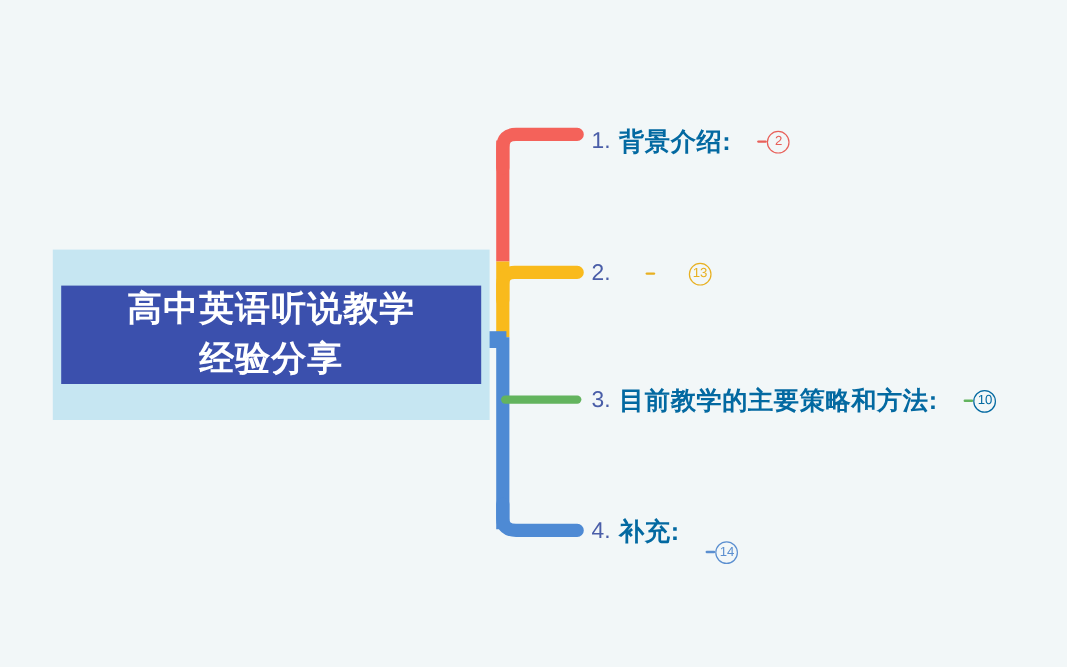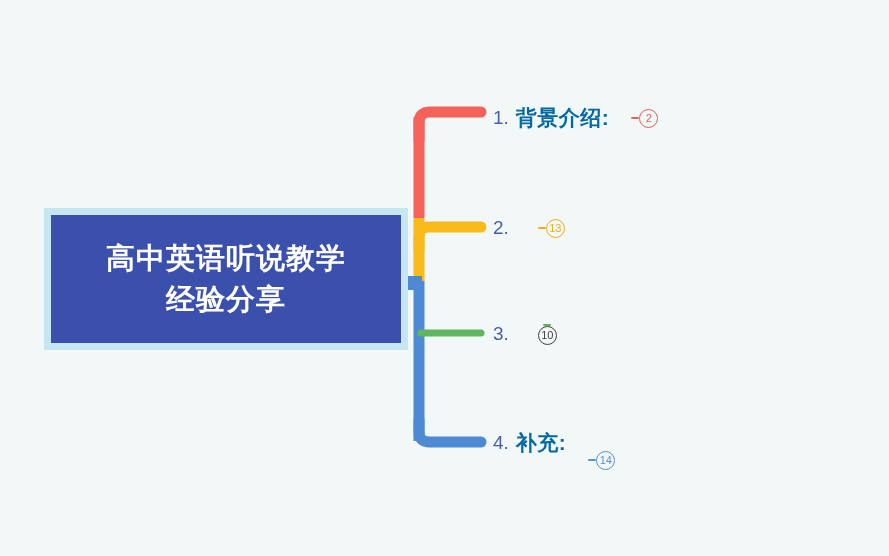--- a/index.html
+++ b/index.html
@@ -31,20 +31,21 @@
   #root-node {
     position: absolute;
     left: 44px;
     top: 208px;
     width: 364px;
     height: 142px;
     box-sizing: border-box;
     background: #c6e6f2;
     padding: 7px;
     display: flex;
+    align-items: center;
   }
   #root-node-inner {
     flex: 1 1 auto;
     background: #3b50ad;
     display: flex;
     align-items: center;
     justify-content: center;
   }
   #root-node-label {
     color: #ffffff;
@@ -138,29 +139,30 @@
     <span class="branch-index">1.</span>
     <span class="branch-label">背景介绍:</span>
     <span class="collapse-badge" style="color:#e8605a;">
       <span class="badge-stub" style="background:#e8605a;"></span>
       <span class="badge-circle">2</span>
     </span>
   </div>
 
   <div class="branch-row" style="left:493px; top:211px;">
     <span class="branch-index">2.</span>
-    <span class="collapse-badge" style="color:#e8b021;">
+    <span class="collapse-badge" style="color:#e8b021;gap:28px;">
       <span class="badge-stub" style="background:#e8b021;"></span>
       <span class="badge-circle">13</span>
     </span>
   </div>
 
   <div class="branch-row" style="left:493px; top:317px;">
     <span class="branch-index">3.</span>
-    <span class="collapse-badge" style="color:#404040;flex-direction:column;">
+    <span class="branch-label">目前教学的主要策略和方法:</span>
+    <span class="collapse-badge" style="color:#0369a1;">
       <span class="badge-stub" style="background:#63b45e;"></span>
       <span class="badge-circle">10</span>
     </span>
   </div>
 
   <div class="branch-row" style="left:493px; top:426px;">
     <span class="branch-index">4.</span>
     <span class="branch-label">补充:</span>
     <span class="collapse-badge" style="color:#5b8fd0;margin-top:34px;">
       <span class="badge-stub" style="background:#5b8fd0;"></span>

